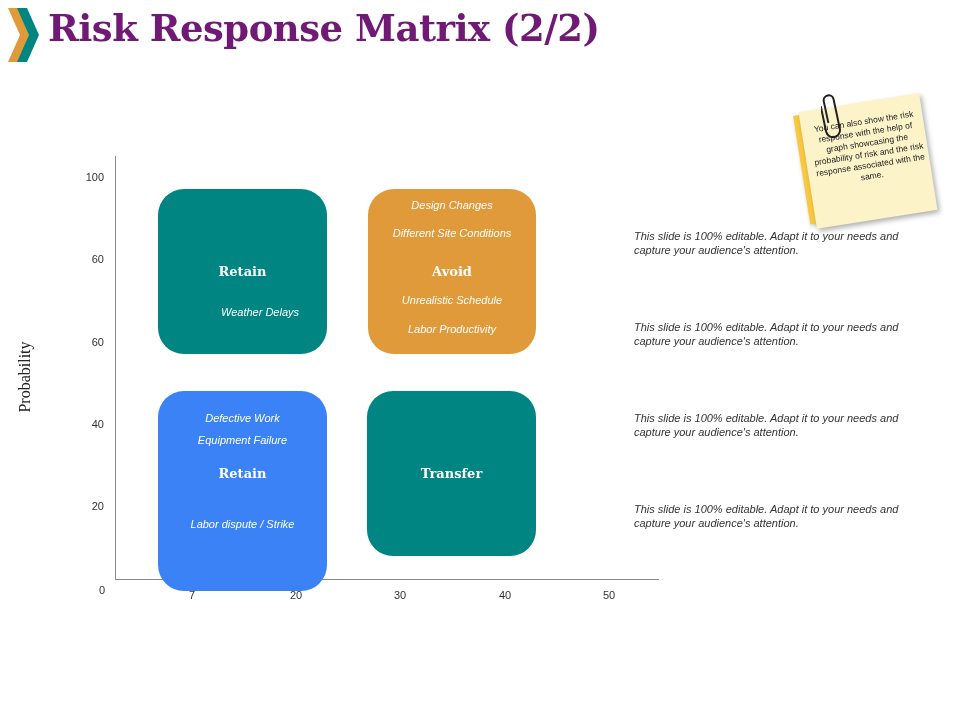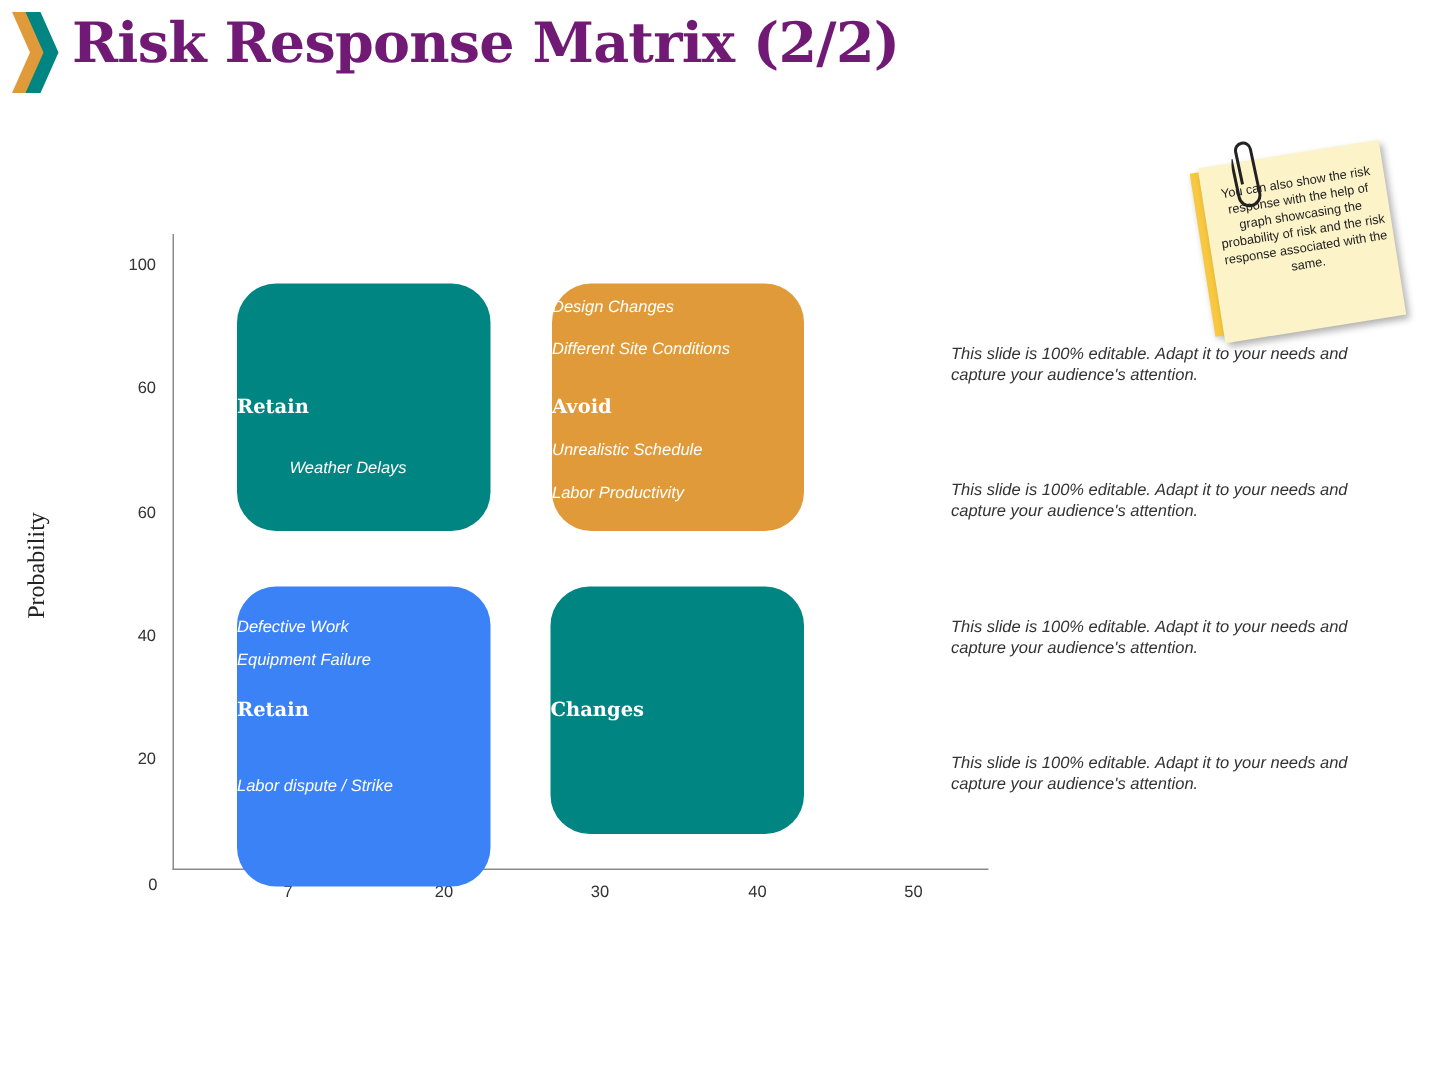--- a/index.html
+++ b/index.html
@@ -20,21 +20,21 @@
   .ytick { position: absolute; width: 30px; text-align: right; font-size: 11px; color: #333; }
   .xtick { position: absolute; width: 30px; text-align: center; font-size: 11px; color: #333; }
   .ylabel {
     position: absolute; left: 10px; top: 368px; width: 110px; text-align: center;
     transform: translate(-40px, 0) rotate(-90deg); transform-origin: center;
     font-family: "Liberation Serif", serif; font-size: 16px; color: #222;
   }
   .box {
     position: absolute; border-radius: 26px; color: #ffffff;
   }
-  .box .item, .box .head { position: absolute; left: 0; right: 0; white-space: nowrap; }
+  .box .item, .box .head { position: absolute; left: 0; right: 0; text-align: center; white-space: nowrap; }
   .box .item { font-style: italic; font-size: 11px; }
   .box .head { font-family: "DejaVu Serif", "Liberation Serif", serif; font-weight: bold; font-size: 13px; }
   .note {
     position: absolute; left: 634px; width: 290px;
     font-style: italic; font-size: 11px; line-height: 14px; color: #333333;
   }
   .sticky-wrap { position: absolute; left: 795px; top: 92px; width: 150px; height: 140px; }
   .sticky-back {
     position: absolute; left: 6px; top: 14px; width: 118px; height: 110px;
     background: #f7c840; transform: rotate(-9deg);
@@ -93,21 +93,21 @@
 </div>
 
 <div class="box" style="left:158px;top:391px;width:169px;height:200px;background:#3b82f6;">
   <div class="item" style="top:21px;">Defective Work</div>
   <div class="item" style="top:43px;">Equipment Failure</div>
   <div class="head" style="top:75px;">Retain</div>
   <div class="item" style="top:127px;">Labor dispute / Strike</div>
 </div>
 
 <div class="box" style="left:367px;top:391px;width:169px;height:165px;background:#008582;">
-  <div class="head" style="top:75px;">Changes</div>
+  <div class="head" style="top:75px;">Transfer</div>
 </div>
 
 <div class="note" style="top:229px;width:275px;">This slide is 100% editable. Adapt it to your needs and capture your audience's attention.</div>
 <div class="note" style="top:320px;width:275px;">This slide is 100% editable. Adapt it to your needs and capture your audience's attention.</div>
 <div class="note" style="top:411px;width:275px;">This slide is 100% editable. Adapt it to your needs and capture your audience's attention.</div>
 <div class="note" style="top:502px;width:275px;">This slide is 100% editable. Adapt it to your needs and capture your audience's attention.</div>
 
 <div class="sticky-wrap">
   <div class="sticky-back"></div>
   <div class="sticky-front"></div>

